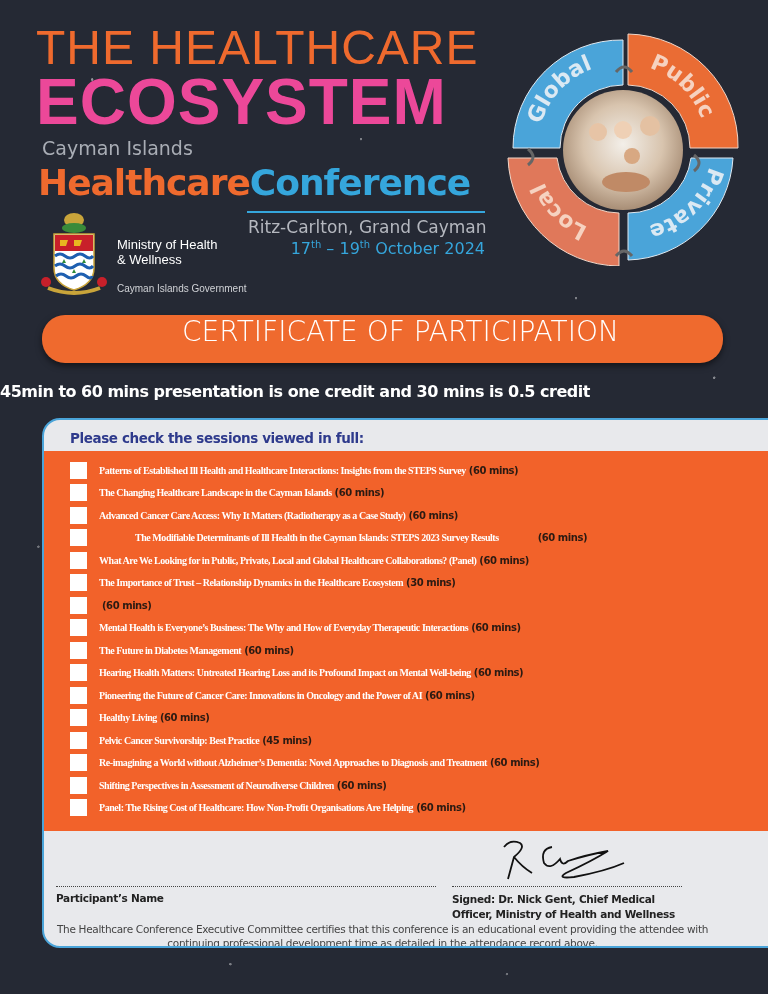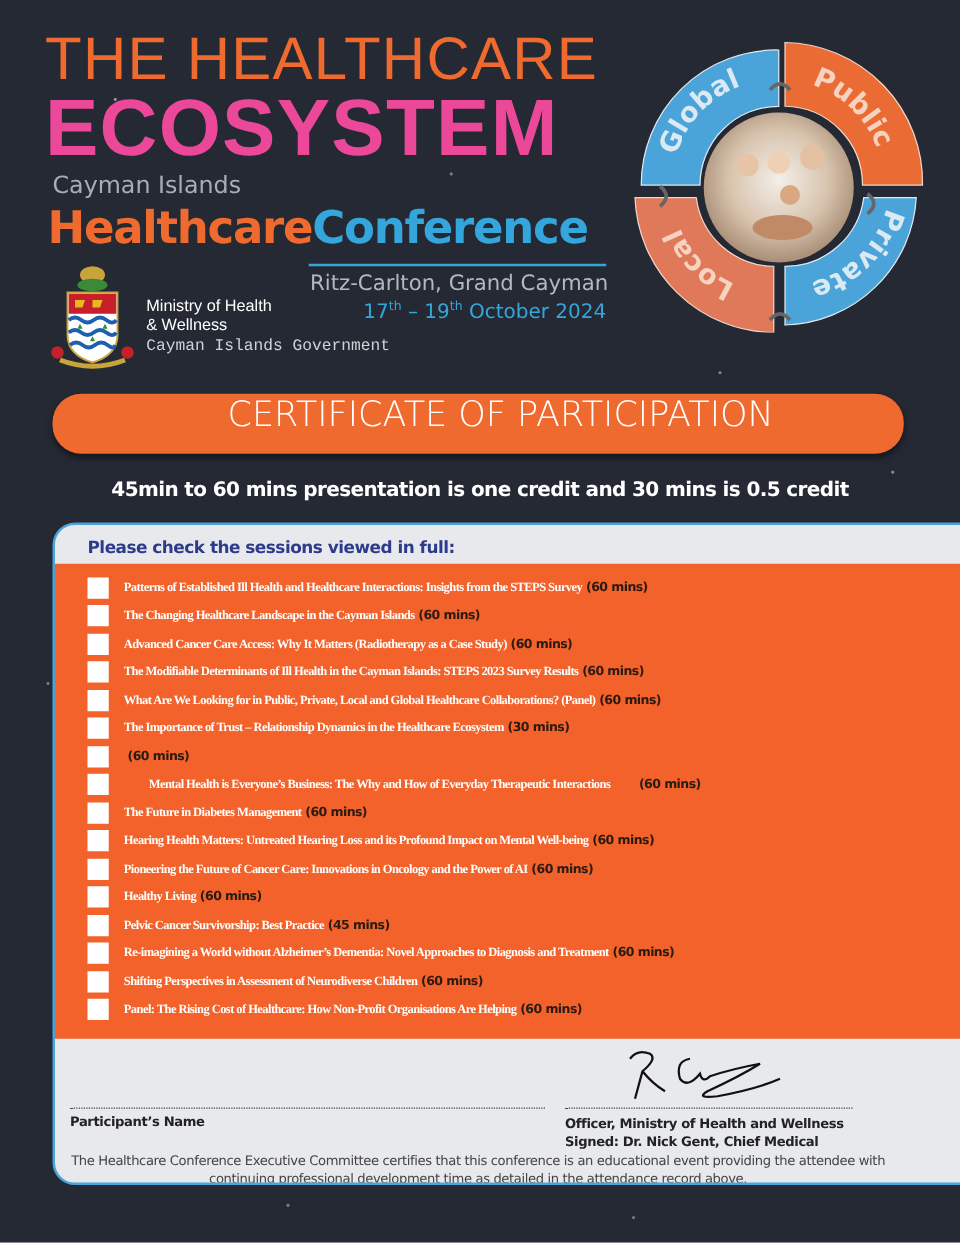--- a/index.html
+++ b/index.html
@@ -55,38 +55,38 @@
   .dates {
     position: absolute; left: 248px; top: 239px; width: 237px; text-align: right;
     font-size: 16px; color: #35a6dc; white-space: nowrap;
   }
   .dates sup { font-size: 10px; }
 
   
   .crest { position: absolute; left: 38px; top: 210px; width: 72px; height: 86px; }
   .ministry { position: absolute; left: 117px; top: 237px; }
   .ministry .m1 { font-family: "Liberation Sans", sans-serif; font-size: 13px; color: #fff; line-height: 15px; }
-  .ministry .m2 { font-family: Liberation Mono, monospace; font-size: 13px; color: #d0d2d6; margin-top: 2px; }
+  .ministry .m2 { font-family: Liberation Sans, sans-serif; font-size: 10px; color: #d0d2d6; margin-top: 16px; }
 
   
   .circle-graphic { position: absolute; left: 498px; top: 20px; width: 246px; height: 246px; }
 
   
   .banner {
     position: absolute; left: 42px; top: 315px; width: 681px; height: 48px;
     background: #ef6a2e; border-radius: 23px;
     box-shadow: 0 3px 6px rgba(0,0,0,0.5);
     display: flex; align-items: flex-start; justify-content: center; padding-left: 36px;
   }
   .banner span {
     font-family: "DejaVu Sans", sans-serif; font-size: 28px; color: #fff; font-weight: 300;
     letter-spacing: 0px;
   }
   .credit-note {
-    position: absolute; left: 0; width: 768px; top: 382px; text-align: center;
+    position: absolute; left: 0; width: 768px; top: 382px; text-align: left;
     font-family: "DejaVu Sans", sans-serif; font-weight: 700; font-size: 16px; color: #fff;
     letter-spacing: -0.5px;
   }
 
   
   .card {
     position: absolute; left: 42px; top: 418px; width: 748px; height: 530px;
     background: #e8e9ec; border-radius: 18px; border: 2px solid #4aa4d9;
     overflow: hidden;
   }
@@ -219,40 +219,40 @@
       <div class="session-row" style="top: 32.5px;">
         <div class="checkbox"></div>
         <span class="session-label">The Changing Healthcare Landscape in the Cayman Islands</span>
         <span class="session-dur">(60 mins)</span>
       </div>
       <div class="session-row" style="top: 55px;">
         <div class="checkbox"></div>
         <span class="session-label">Advanced Cancer Care Access: Why It Matters (Radiotherapy as a Case Study)</span>
         <span class="session-dur"> (60 mins)</span>
       </div>
-      <div class="session-row" style="top: 77.5px;">
+      <div class="session-row" style="top: 77.5px; gap: 36px;">
         <div class="checkbox"></div>
         <span class="session-label">The Modifiable Determinants of Ill Health in the Cayman Islands: STEPS 2023 Survey Results</span>
         <span class="session-dur">(60 mins)</span>
       </div>
       <div class="session-row" style="top: 100px;">
         <div class="checkbox"></div>
         <span class="session-label">What Are We Looking for in Public, Private, Local and Global Healthcare Collaborations? (Panel)</span>
         <span class="session-dur"> (60 mins)</span>
       </div>
       <div class="session-row" style="top: 122.5px;">
         <div class="checkbox"></div>
         <span class="session-label">The Importance of Trust – Relationship Dynamics in the Healthcare Ecosystem</span>
         <span class="session-dur">(30 mins)</span>
       </div>
       <div class="session-row" style="top: 145px;">
         <div class="checkbox"></div>
         <span class="session-dur">(60 mins)</span>
       </div>
-      <div class="session-row" style="top: 167.5px; gap: 20px;">
+      <div class="session-row" style="top: 167.5px;">
         <div class="checkbox"></div>
         <span class="session-label">Mental Health is Everyone’s Business: The Why and How of Everyday Therapeutic Interactions</span>
         <span class="session-dur">(60 mins)</span>
       </div>
       <div class="session-row" style="top: 190px;">
         <div class="checkbox"></div>
         <span class="session-label">The Future in Diabetes Management</span>
         <span class="session-dur"> (60 mins)</span>
       </div>
       <div class="session-row" style="top: 212.5px;">
@@ -293,17 +293,17 @@
     </div>
 
   <div class="sig-line" style="left:12px; width:380px;"></div>
   <div class="sig-line" style="left:408px; width:230px;"></div>
   <svg class="signature" viewBox="0 0 140 52">
     <path d="M8 14 Q14 6 24 10 Q30 14 18 24 L12 46 M18 24 Q26 34 36 40" stroke="#111" stroke-width="1.8" fill="none"></path>
     <path d="M56 14 Q44 16 48 30 Q54 38 64 26 Q66 34 72 28 Q90 22 112 18 Q96 28 70 40 Q60 46 78 44 Q110 38 128 30" stroke="#111" stroke-width="1.8" fill="none"></path>
   </svg>
   <div class="participant-label">Participant’s Name</div>
   <div class="signed-label">
+    <div>Signed: Dr. Nick Gent, Chief Medical</div>
     <div>Officer, Ministry of Health and Wellness</div>
-    <div>Signed: Dr. Nick Gent, Chief Medical</div>
   </div>
   <div class="certify">The Healthcare Conference Executive Committee certifies that this conference is an educational event providing the attendee with continuing professional development time as detailed in the attendance record above.</div>
 </div>
 
 </body></html>

